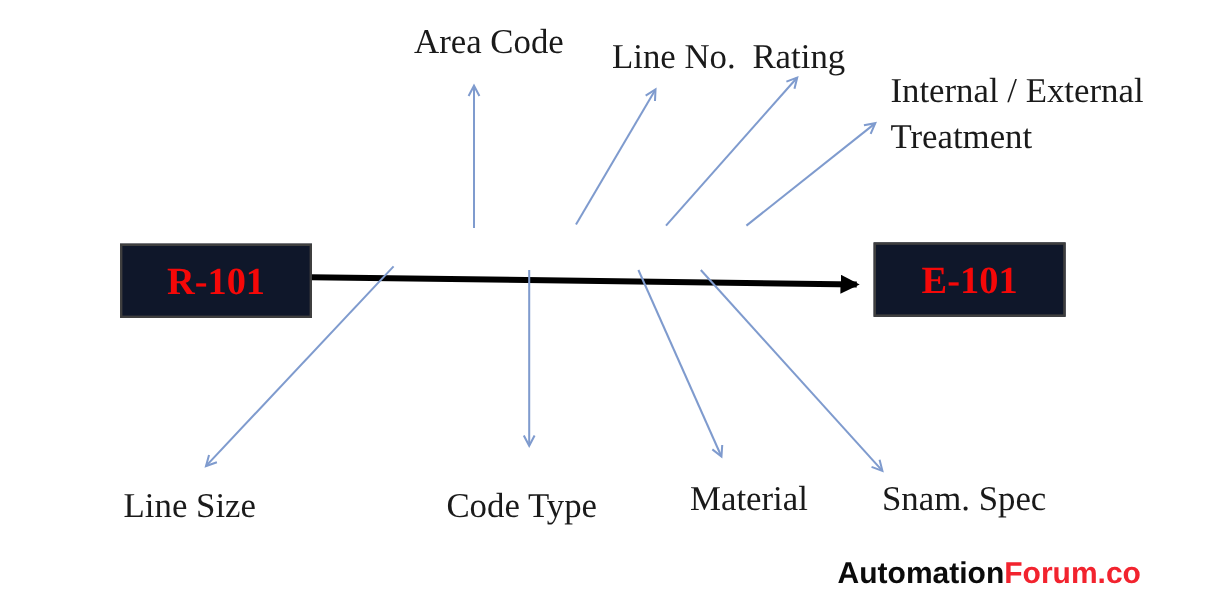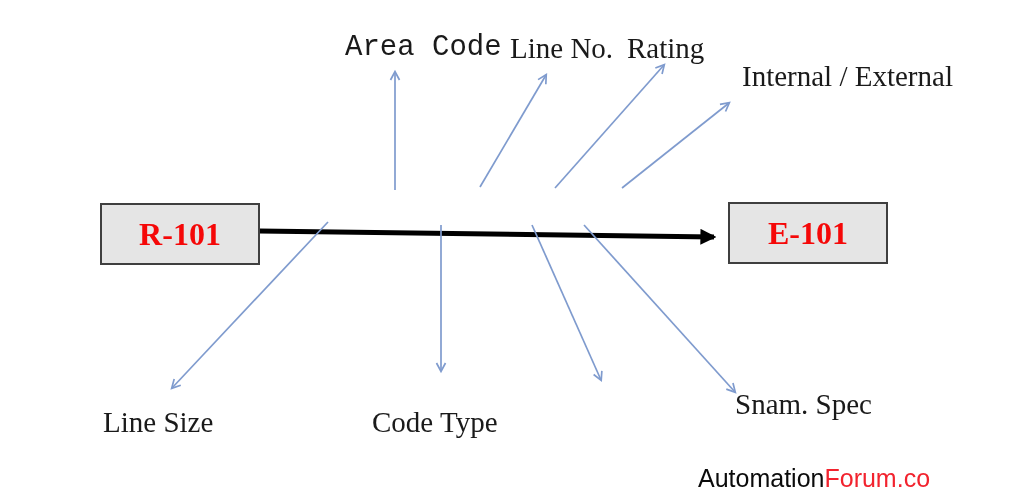--- a/index.html
+++ b/index.html
@@ -32,34 +32,34 @@
     color:var(--red);
     font-weight:bold;
     font-size:30px;
     letter-spacing:0.5px;
     white-space:nowrap;
   }
   .equip-box{
     position:absolute;
     width:156px;height:58px;
     border:2px solid var(--box-border);
-    background:#e5e5e5;
+    background:#0f172a;
     display:flex;align-items:center;justify-content:center;
     color:var(--red);
     font-weight:bold;
     font-size:32px;
   }
   #r101-box{left:100px;top:203px;}
   #e101-box{left:728px;top:202px;text-align:center;}
   .two-line{line-height:1.32;}
   #footer-brand{
     position:absolute;
     left:698px;top:464px;
     font-family:"Liberation Sans", sans-serif;
-    font-weight:normal;
+    font-weight:bold;
     font-size:25px;
     letter-spacing:0px;
     white-space:nowrap;
   }
   #footer-brand .black-part{color:#0b0b0b;}
   #footer-brand .red-part{color:#f2232e;}
 </style>
 </head>
 <body>
 
@@ -81,36 +81,38 @@
     <line class="blue-line" x1="480" y1="187" x2="546" y2="75" marker-end="url(#blueV)"></line>
     <line class="blue-line" x1="555" y1="188" x2="664" y2="65" marker-end="url(#blueV)"></line>
     <line class="blue-line" x1="622" y1="188" x2="729" y2="103" marker-end="url(#blueV)"></line>
 
     <line class="blue-line" x1="328" y1="222" x2="172" y2="388" marker-end="url(#blueV)"></line>
     <line class="blue-line" x1="441" y1="225" x2="441" y2="371" marker-end="url(#blueV)"></line>
     <line class="blue-line" x1="532" y1="225" x2="601" y2="380" marker-end="url(#blueV)"></line>
     <line class="blue-line" x1="584" y1="225" x2="735" y2="392" marker-end="url(#blueV)"></line>
   </svg>
 
-  <div class="lbl" style="left:345px;top:30px;font-family:Liberation Mono, monospace;">Area Code</div>
+  <div class="lbl" style="left:345px;top:17px;">Area Code</div>
   <div class="lbl" style="left:510px;top:30px;">Line No.</div>
   <div class="lbl" style="left:627px;top:30px;">Rating</div>
   <div class="lbl two-line" style="left:742px;top:30px;margin-top:27px;">
     <div>Internal / External</div>
+    <div>Treatment</div>
   </div>
 
 
   <div class="equip-box" id="r101-box">
     <span>R-101</span>
   </div>
   <div class="equip-box" id="e101-box">
     <span>E-101</span>
   </div>
 
   <div class="lbl" style="left:103px;top:404px;">Line Size</div>
   <div class="lbl" style="left:372px;top:404px;">Code Type</div>
-  <div class="lbl" style="left:735px;top:386px;">Snam. Spec</div>
+  <div class="lbl" style="left:575px;top:398px;">Material</div>
+  <div class="lbl" style="left:735px;top:398px;">Snam. Spec</div>
 
   <div id="footer-brand">
     <span class="black-part">Automation</span><span class="red-part">Forum.co</span>
   </div>
 
 </div>
 
 </body></html>

